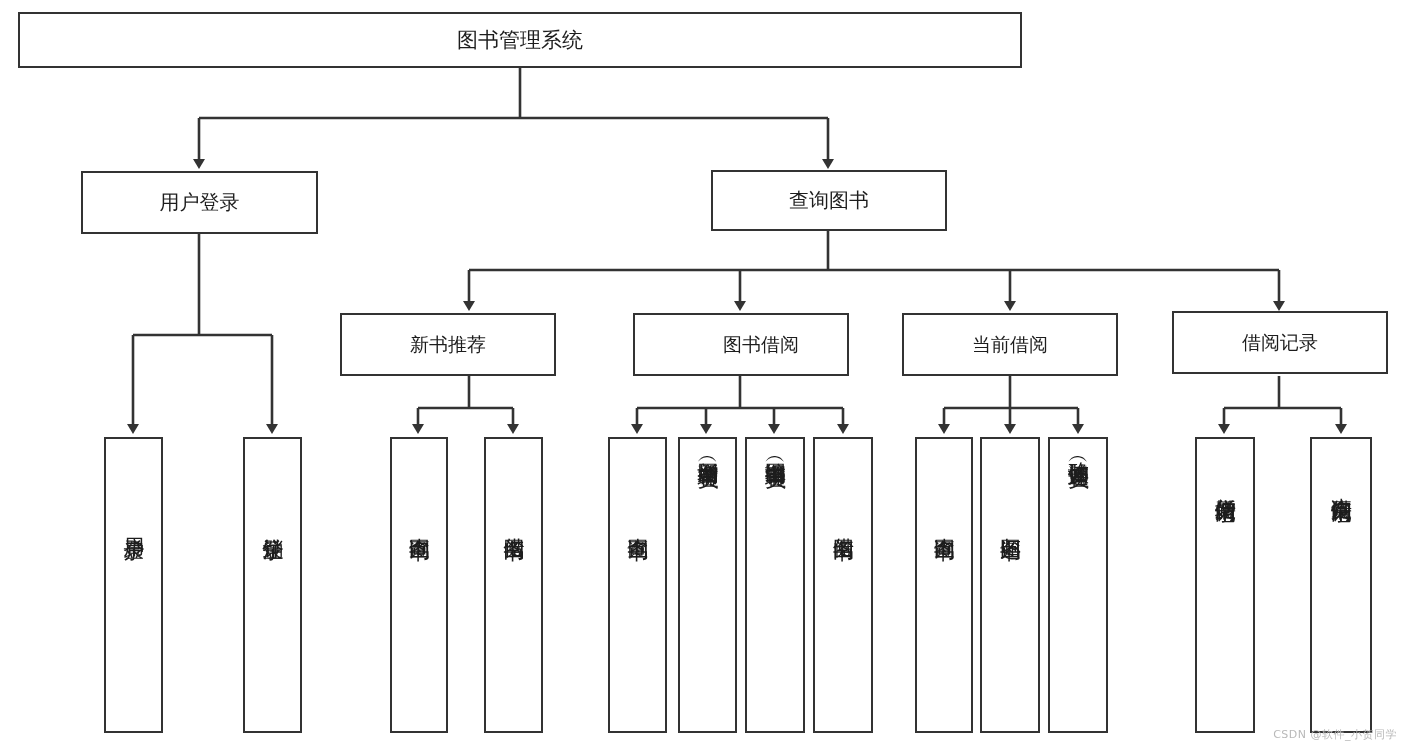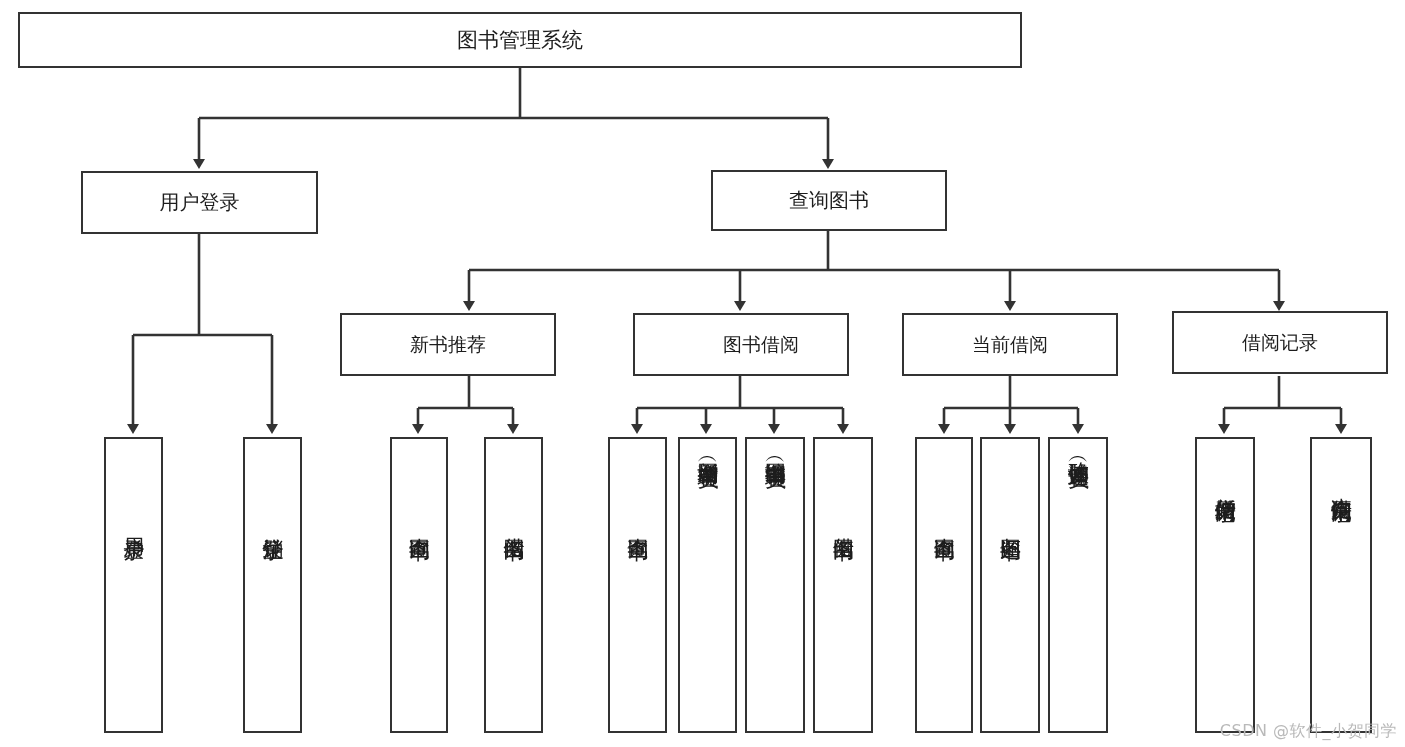--- a/index.html
+++ b/index.html
@@ -55,21 +55,21 @@
     text-orientation: upright;
     font-size: 21px;
     letter-spacing: 1px;
     line-height: 1.0;
     white-space: nowrap;
   }
   #watermark {
     position: absolute;
     right: 8px;
     bottom: 5px;
-    font-size: 16px;
+    font-size: 11px;
     color: #b9b9b9;
     letter-spacing: 0.5px;
     z-index: 5;
     white-space: nowrap;
   }
 </style>
 </head>
 <body>
 
 <div id="canvas">

